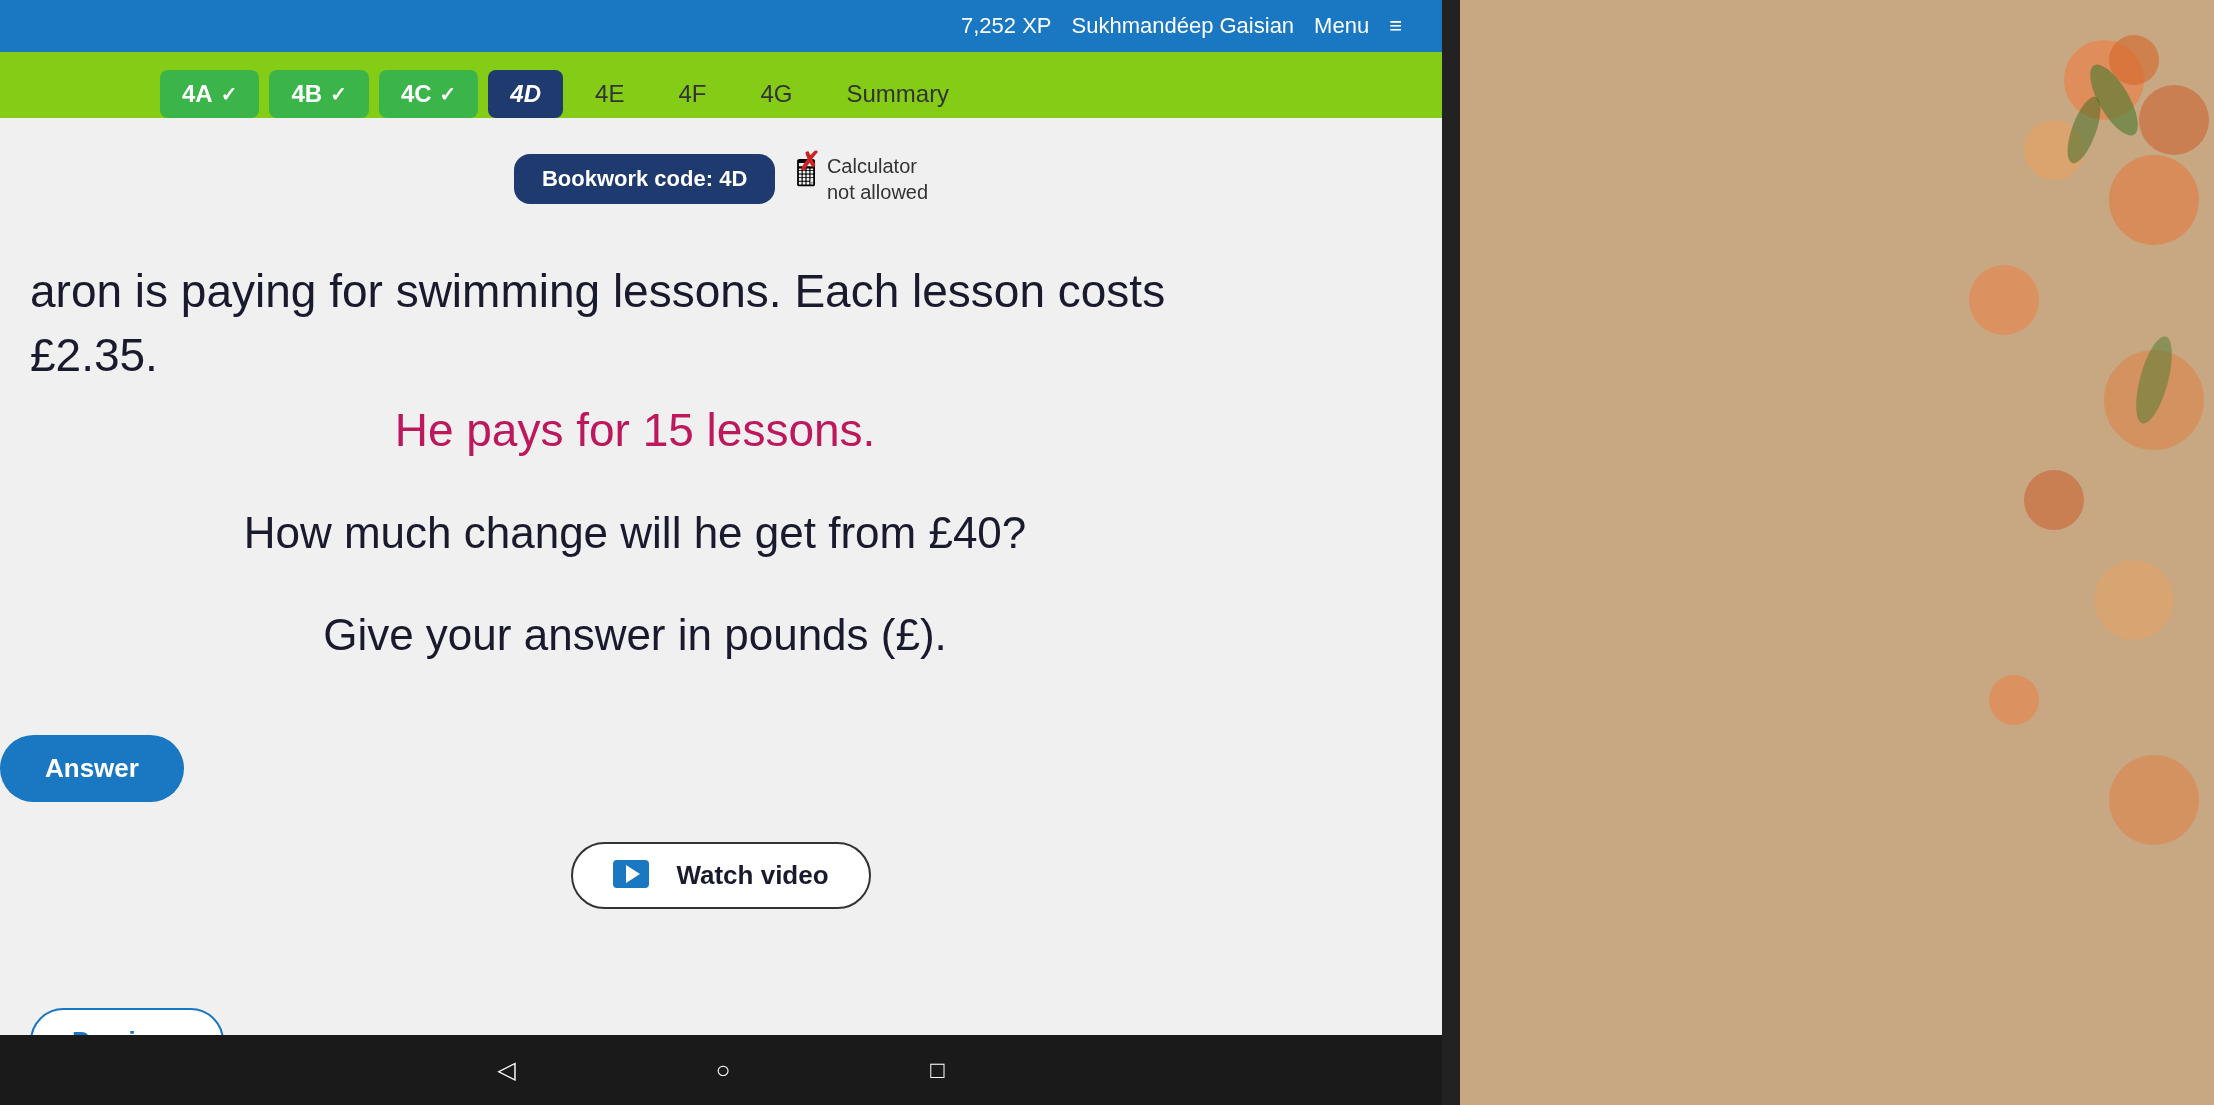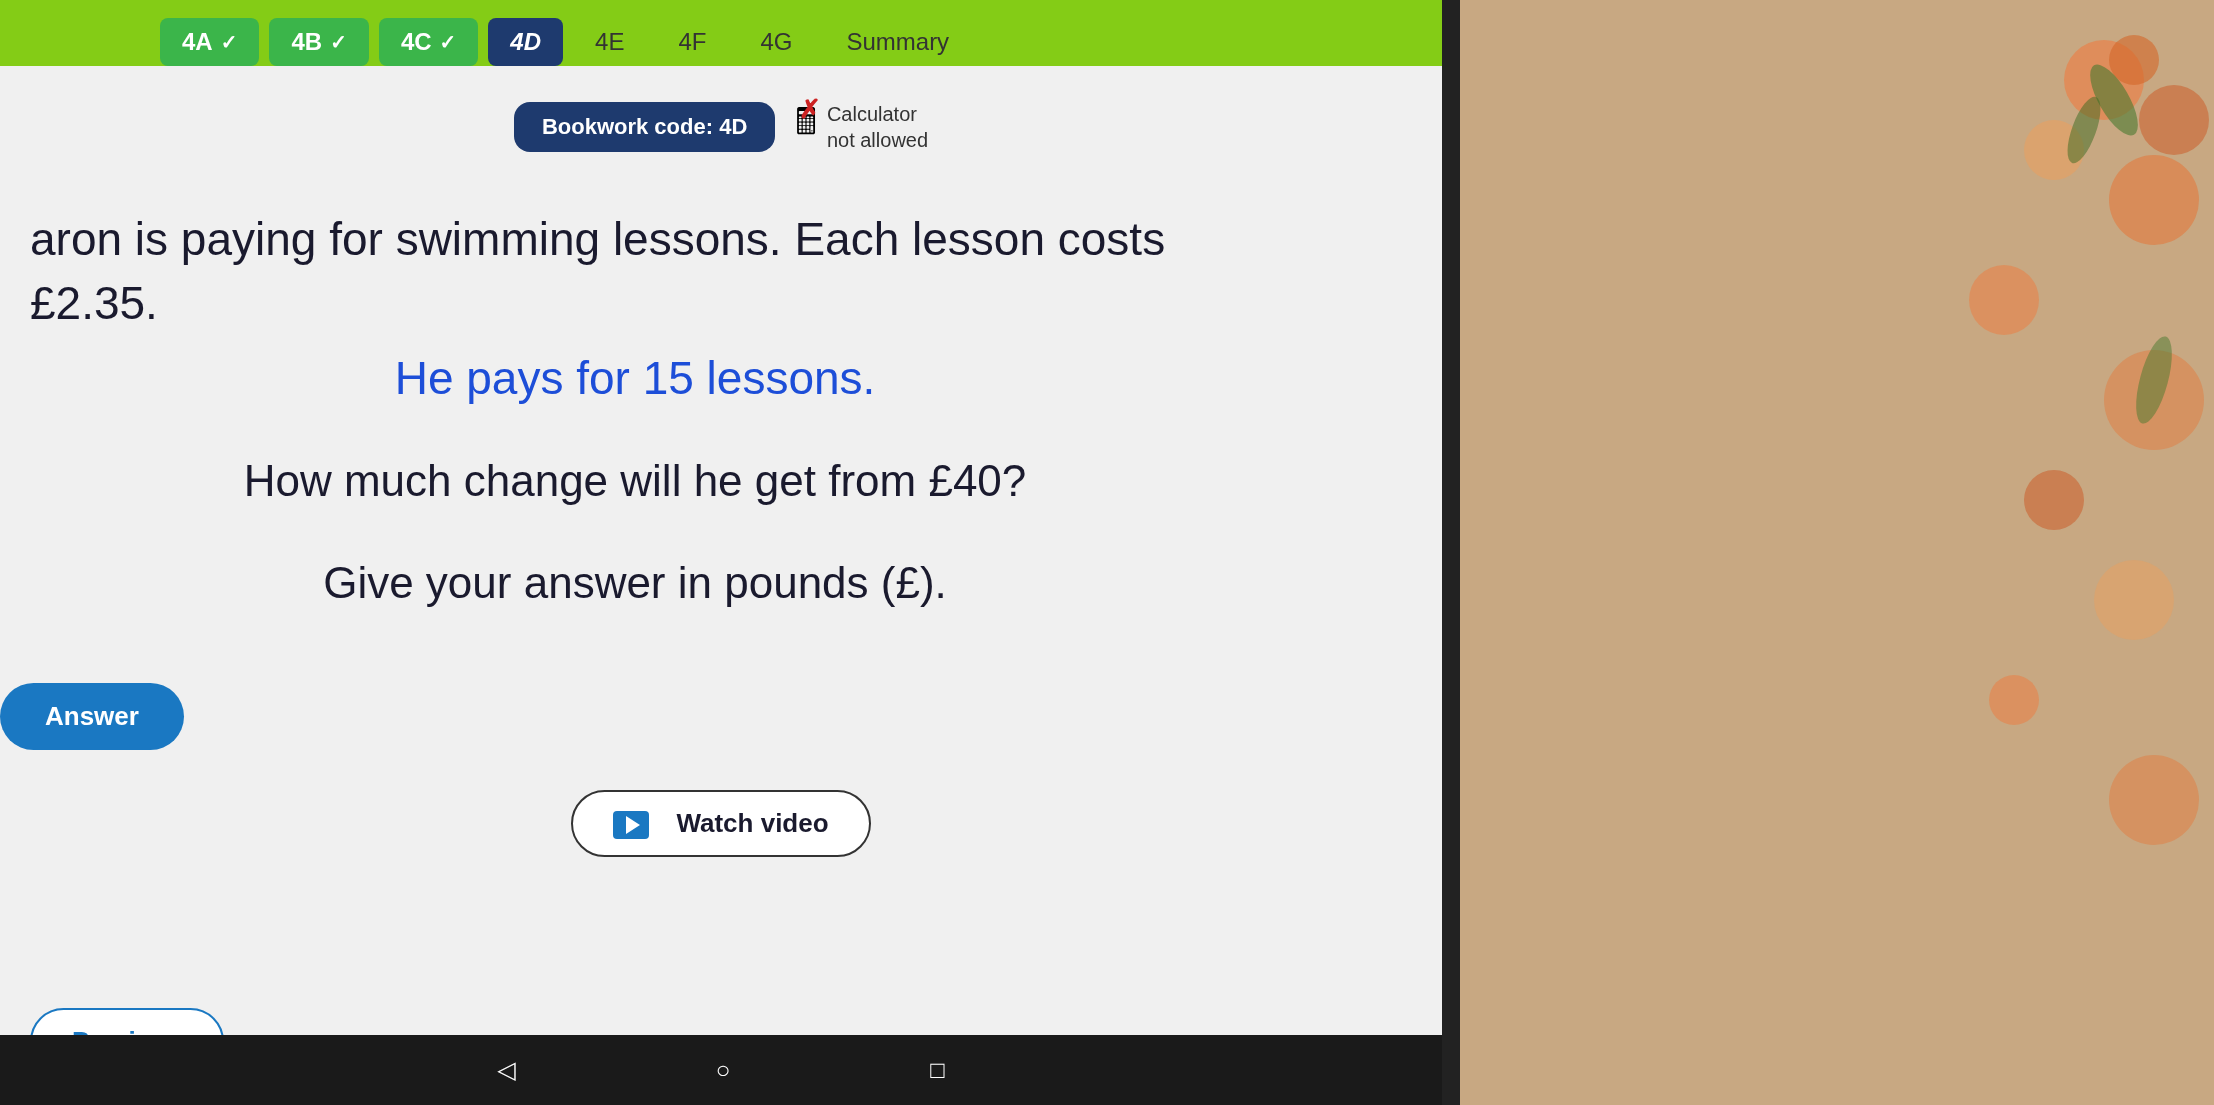--- a/index.html
+++ b/index.html
@@ -131,21 +131,21 @@
 
     .question-line {
       font-size: 46px;
       color: #1a1a2e;
       line-height: 1.4;
       margin-bottom: 10px;
     }
 
     .question-line-center {
       font-size: 46px;
-      color: #1d4ed8;
+      color: #be185d;
       line-height: 1.4;
       text-align: center;
       margin-bottom: 40px;
     }
 
     .question-secondary {
       font-size: 44px;
       color: #1a1a2e;
       text-align: center;
       margin-bottom: 40px;
@@ -189,21 +189,21 @@
     .watch-video-btn {
       border: 2px solid #333;
       background: white;
       border-radius: 50px;
       padding: 16px 40px;
       font-size: 26px;
       font-weight: bold;
       color: #1a1a2e;
       cursor: pointer;
       display: flex;
-      align-items: flex-end;
+      align-items: flex-start;
       gap: 27px;
     }
 
     .video-icon {
       width: 36px;
       height: 28px;
       background: #1a78c2;
       border-radius: 4px;
       position: relative;
       display: inline-flex;
@@ -308,20 +308,26 @@
     <ellipse cx="700" cy="380" rx="14" ry="45" fill="#4a7a30" opacity="0.5" transform="rotate(15 700 380)"></ellipse>
     <circle cx="600" cy="500" r="30" fill="#cc5522" opacity="0.5"></circle>
     <circle cx="680" cy="600" r="40" fill="#e8a060" opacity="0.5"></circle>
     <circle cx="560" cy="700" r="25" fill="#e8824a" opacity="0.6"></circle>
     <circle cx="700" cy="800" r="45" fill="#e87030" opacity="0.4"></circle>
   </svg>
 </div>
 
 <div class="tablet-screen">
 
+  <div class="top-bar">
+    <span class="top-bar-text">7,252 XP</span>
+    <span class="top-bar-text">Sukhmandéep Gaisian</span>
+    <span class="top-bar-text">Menu</span>
+    <span class="top-bar-text">≡</span>
+  </div>
 
   <div class="nav-tabs">
     <div class="tab tab-completed">
       <span>4A</span>
       <span class="check-icon">✓</span>
     </div>
     <div class="tab tab-completed">
       <span>4B</span>
       <span class="check-icon">✓</span>
     </div>

